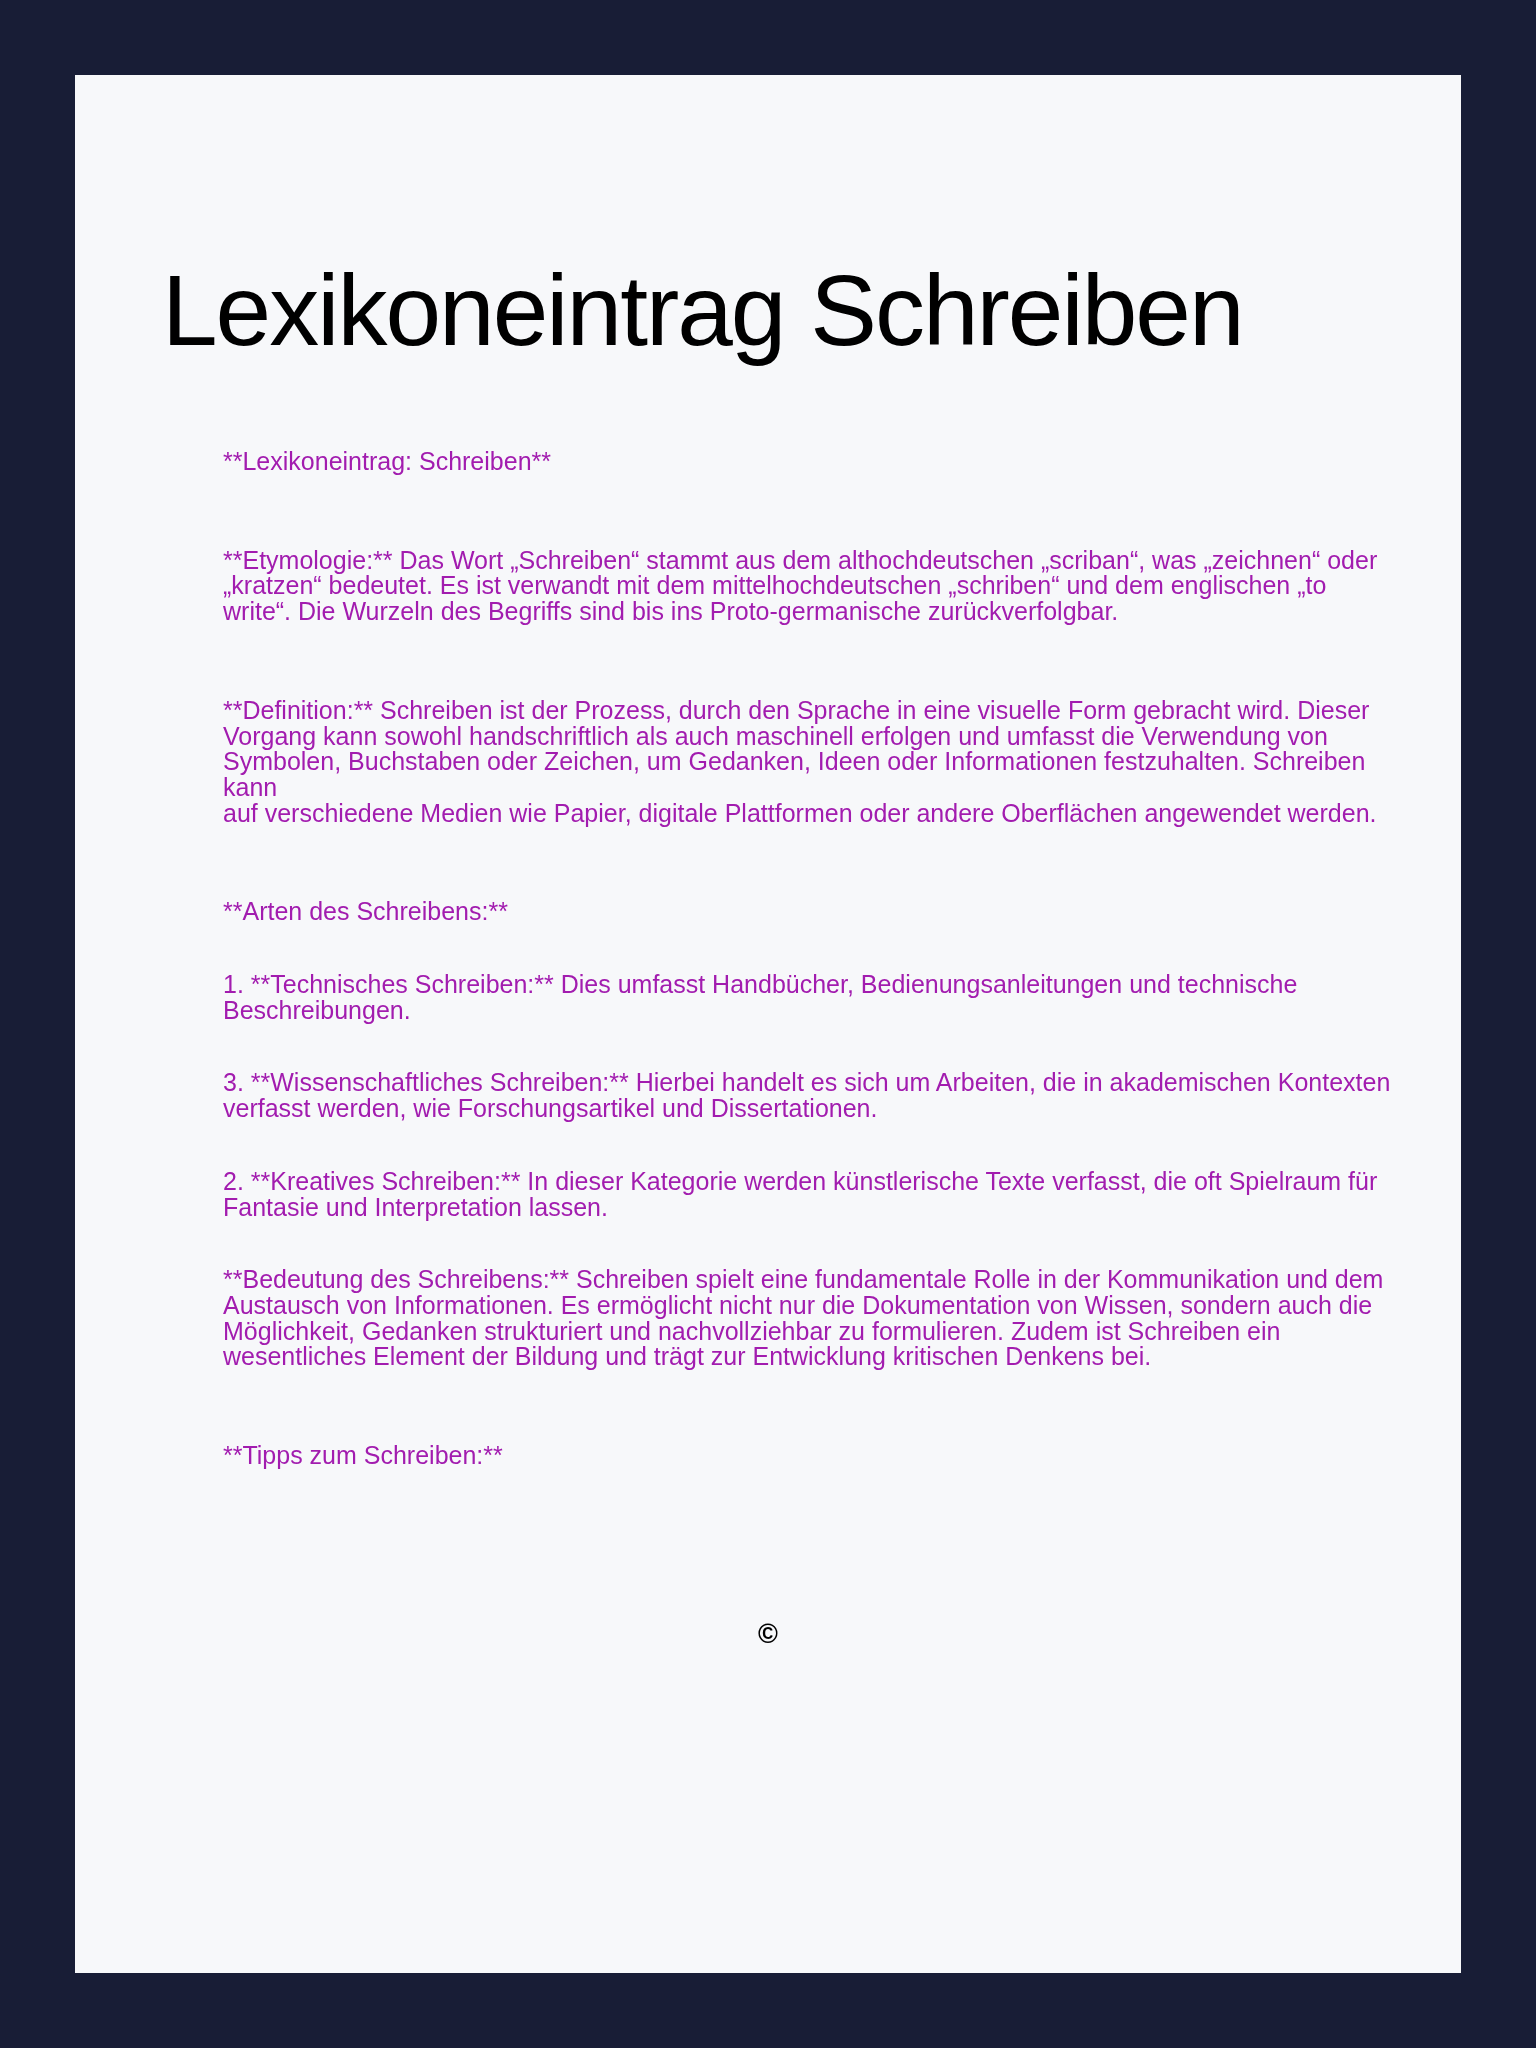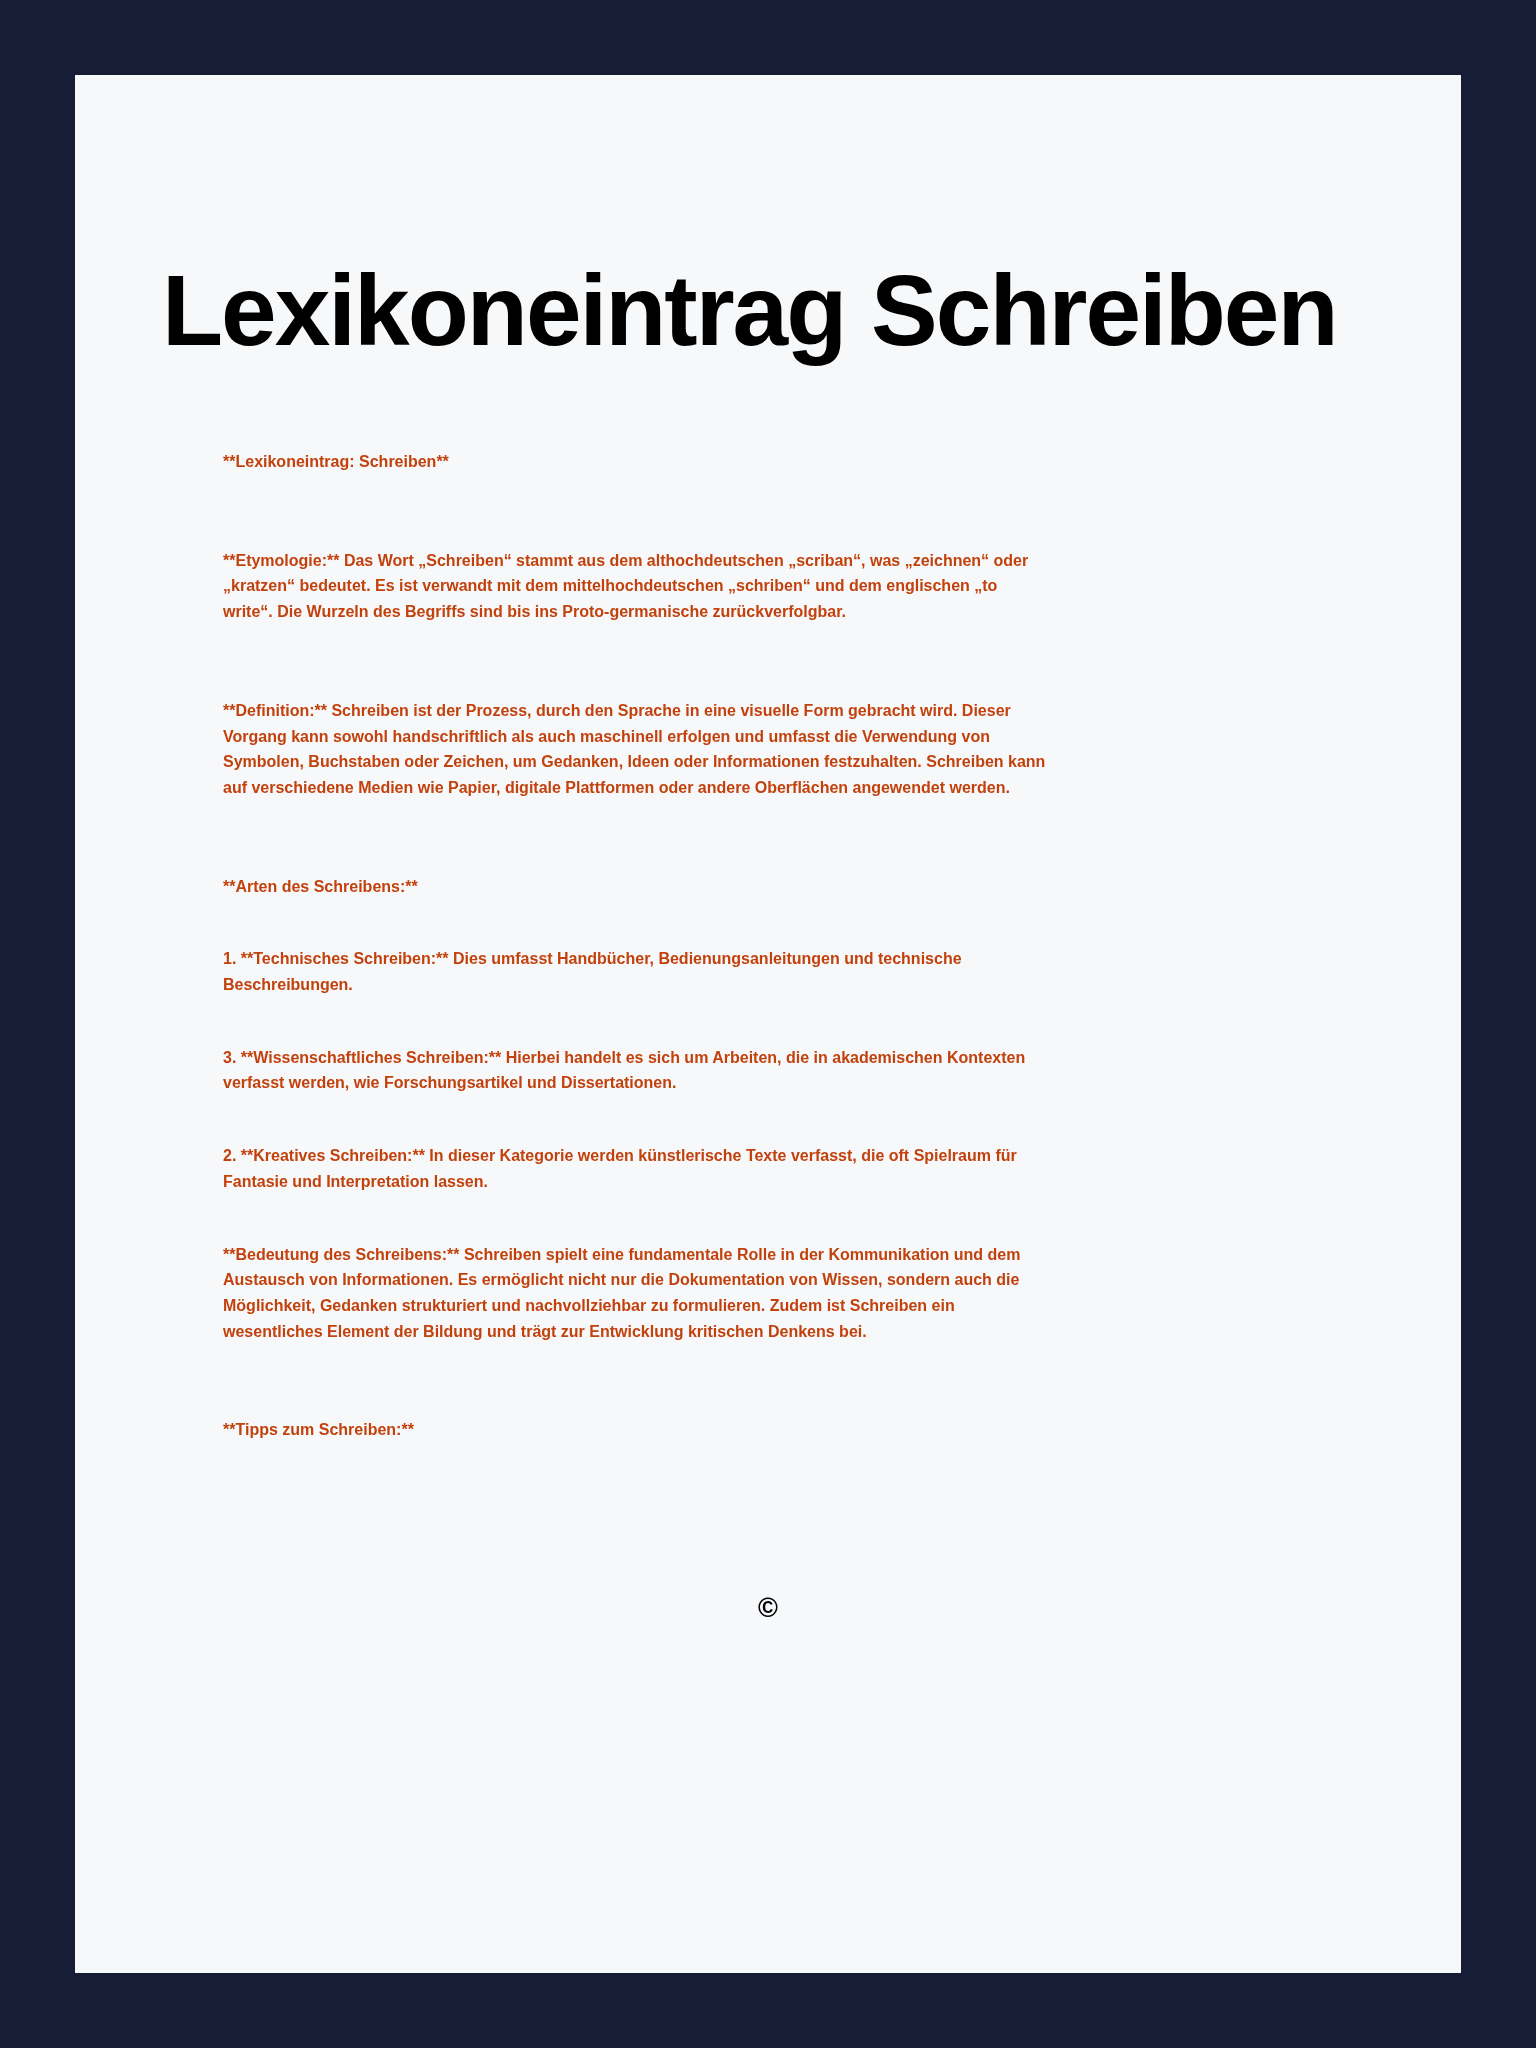--- a/index.html
+++ b/index.html
@@ -20,34 +20,34 @@
     margin: 0 auto;
     position: relative;
     top: 75px;
     background: #f7f8fa;
     overflow: hidden;
   }
   .doc-title {
     margin: 175px 0 79px 87px;
     font-size: 100px;
     line-height: 120px;
-    font-weight: bold;
+    font-weight: normal;
     letter-spacing: -2px;
     white-space: nowrap;
     color: #000000;
   }
   .content {
     margin-left: 148px;
     width: 1190px;
   }
   .block {
-    font-size: 16px;
+    font-size: 25px;
     line-height: 25.7px;
-    font-weight: bold;
-    color: #c2410c;
+    font-weight: normal;
+    color: #a21caf;
     white-space: pre-line;
   }
   .gap-section { margin-bottom: 73px; }
   .gap-item    { margin-bottom: 47px; }
   .copyright {
     margin-top: 150px;
     text-align: center;
     font-size: 27px;
     line-height: 30px;
     font-weight: bold;

